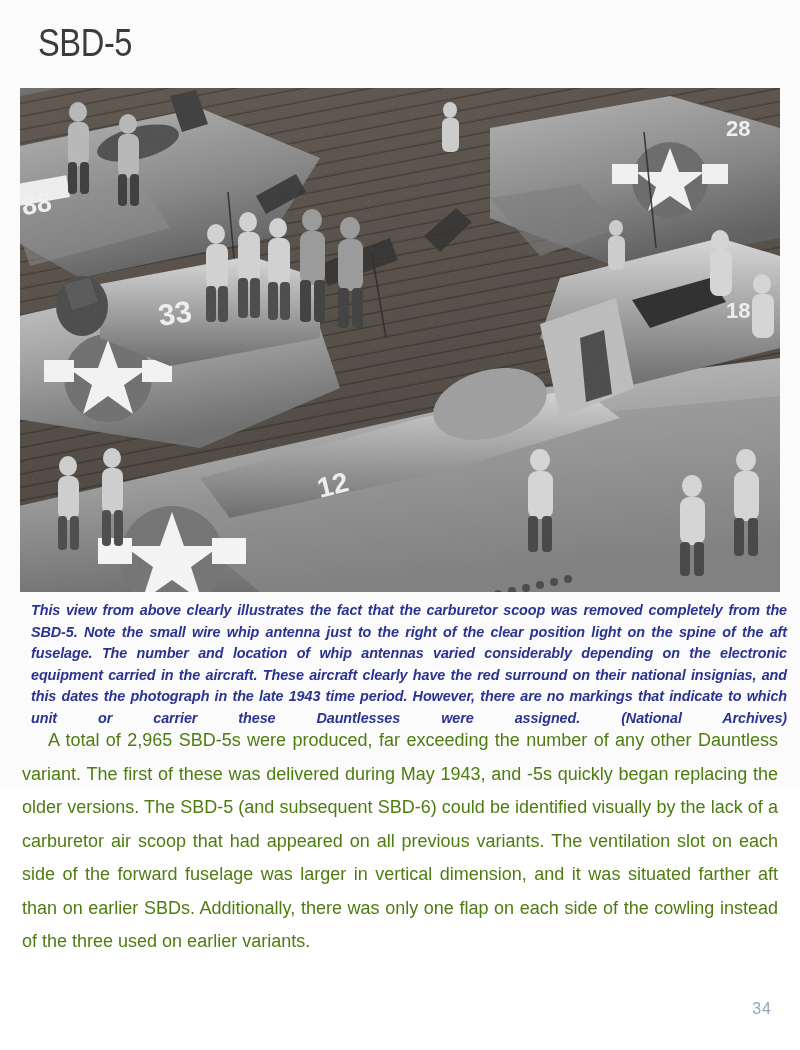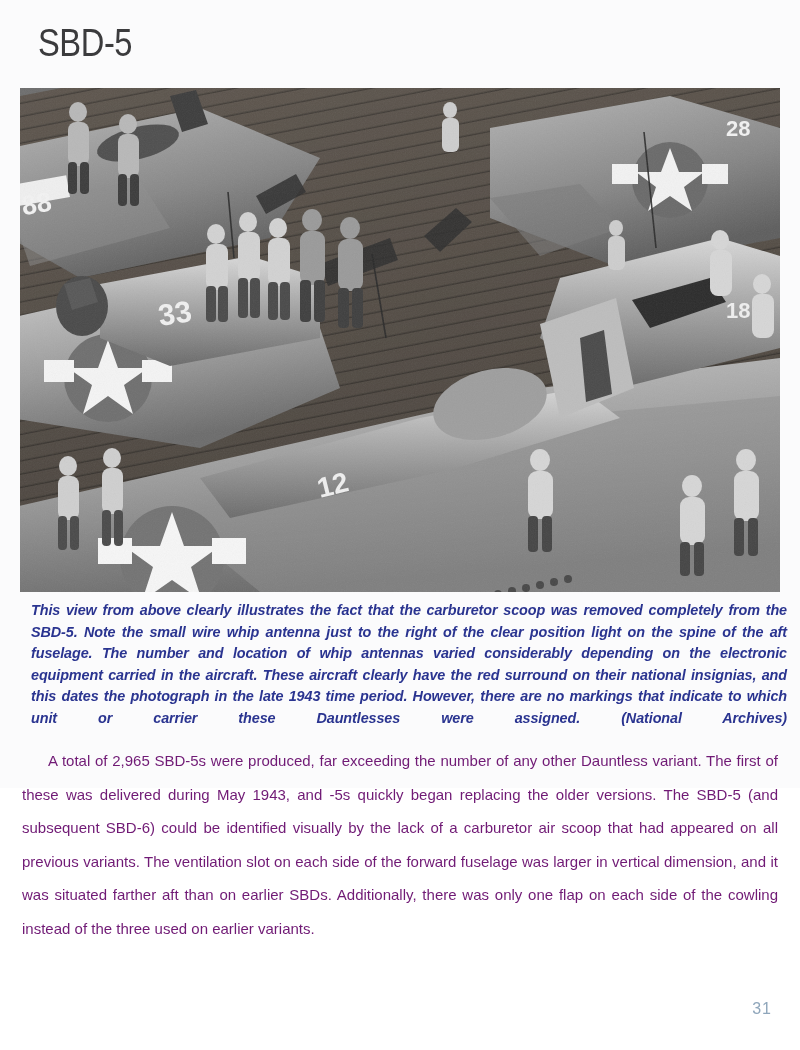--- a/index.html
+++ b/index.html
@@ -65,26 +65,26 @@
     text-justify: inter-word;
     letter-spacing: -0.1px;
     margin-left: 9px;
   }
   .caption::after { content: ""; display: inline-block; width: 100%; }
 
   
   .body-text {
     position: absolute;
     left: 22px;
-    top: 744px;
+    top: 724px;
     width: 756px;
     font-family: "Liberation Sans", sans-serif;
-    font-size: 15px;
+    font-size: 18px;
     line-height: 33.5px;
-    color: #701a75;
+    color: #4d7c0f;
     text-align: justify;
     text-justify: inter-word;
     text-indent: 26px;
   }
 
   
   .page-number {
     position: absolute;
     right: 28px;
     top: 1000px;
@@ -312,15 +312,15 @@
       <rect x="0" y="0" width="760" height="504" filter="url(#grain)" opacity="0.55"></rect>
 
       <rect x="0" y="0" width="760" height="504" fill="none"></rect>
     </svg>
   </div>
 
   <div class="caption">This view from above clearly illustrates the fact that the carburetor scoop was removed completely from the SBD-5.  Note the small wire whip antenna just to the right of the clear position light on the spine of the aft fuselage.  The number and location of whip antennas varied considerably depending on the electronic equipment carried in the aircraft.  These aircraft clearly have the red surround on their national insignias, and this dates the photograph in the late 1943 time period.  However, there are no markings that indicate to which unit or carrier these Dauntlesses were assigned.  (National Archives)</div>
 
   <div class="body-text">A total of 2,965 SBD-5s were produced, far exceeding the number of any other Dauntless variant.  The first of these was delivered during May 1943, and -5s quickly began replacing the older versions.  The SBD-5 (and subsequent SBD-6) could be identified visually by the lack of a carburetor air scoop that had appeared on all previous variants.  The ventilation slot on each side of the forward fuselage was larger in vertical dimension, and it was situated farther aft than on earlier SBDs.  Additionally, there was only one flap on each side of the cowling instead of the three used on earlier variants.</div>
 
-  <div class="page-number">31</div>
+  <div class="page-number">34</div>
 
 </div>
 
 </body></html>

